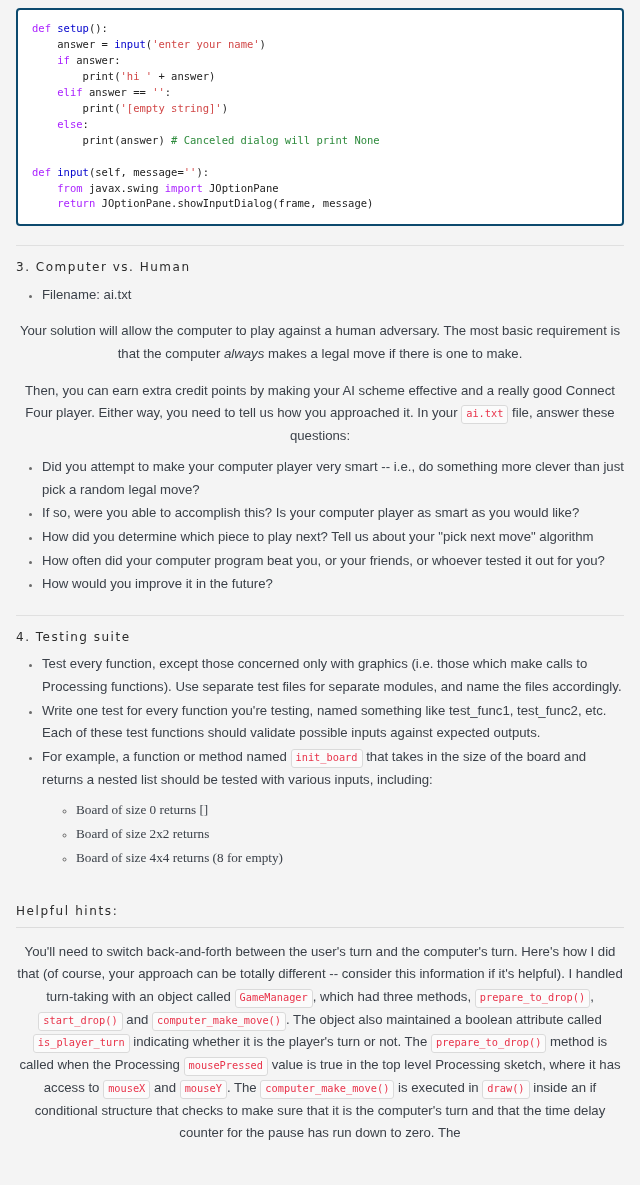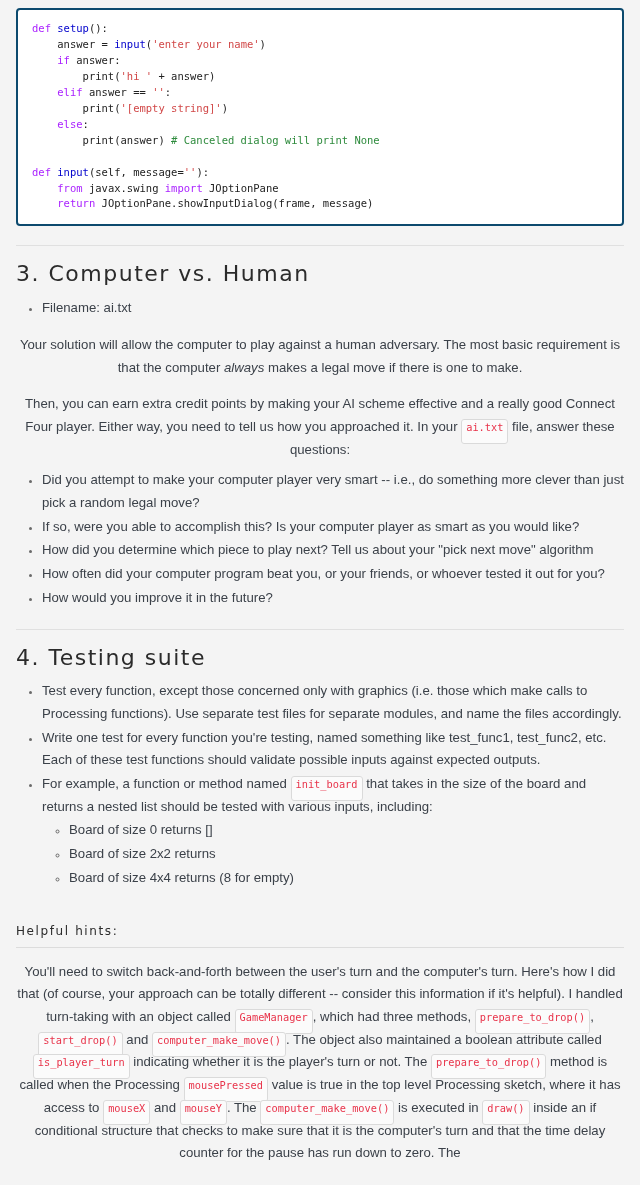--- a/index.html
+++ b/index.html
@@ -39,21 +39,21 @@
     white-space: pre;
   }
   .tok-kw   { color: #aa22ff; }
   .tok-fn   { color: #0000cc; }
   .tok-str  { color: #d14747; }
   .tok-com  { color: #2e8b3d; }
   .tok-txt  { color: #222222; }
 
   
   h2.section {
-    font-size: 22px;
+    font-size: 12px;
     font-weight: 400;
     letter-spacing: 1.5px;
     color: #2b2b2b;
     margin: 0;
     padding: 13px 0 0 0;
     border-top: 1px solid #e0e0e0;
     line-height: 1.35;
     font-family: "DejaVu Sans", sans-serif;
   }
   .section-wrap { margin-top: 19px; }
@@ -80,41 +80,42 @@
   }
   p.tight { margin-top: 13px; }
   em { font-style: italic; }
 
   ul {
     margin: 8px 0 0 0;
     padding-left: 26px;
     list-style-type: disc;
   }
   ul ul {
-    margin: 1px;
+    margin: 8px;
     padding-left: 26px;
     list-style-type: circle;
+    font-family: Liberation Serif, serif;
   }
   li {
     font-size: 13.2px;
     line-height: 1.72;
     color: #3b4149;
     margin: 0 0 1px 0;
   }
   li::marker { color: #6a6a6a; font-size: 11px; }
 
   
   code.inline {
     font-family: "DejaVu Sans Mono", "Liberation Mono", monospace;
     font-size: 10.3px;
     color: #e8334a;
     background: #fbfbfb;
     border: 1px solid #dadada;
     border-radius: 3px;
-    padding: 1px 4px 10px 4px;
+    padding: 1px 4px 4px 4px;
     white-space: nowrap;
   }
 </style>
 </head>
 <body>
 
 <div class="page">
 
   <div class="codeblock">
     <pre id="code-pre"><span class="tok-kw">def </span><span class="tok-fn">setup</span><span class="tok-txt">():</span>

